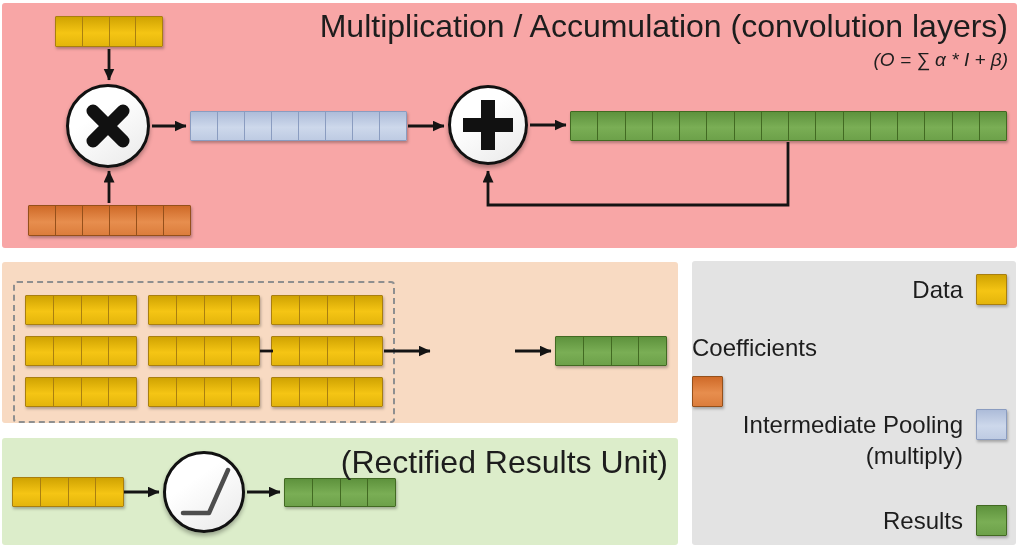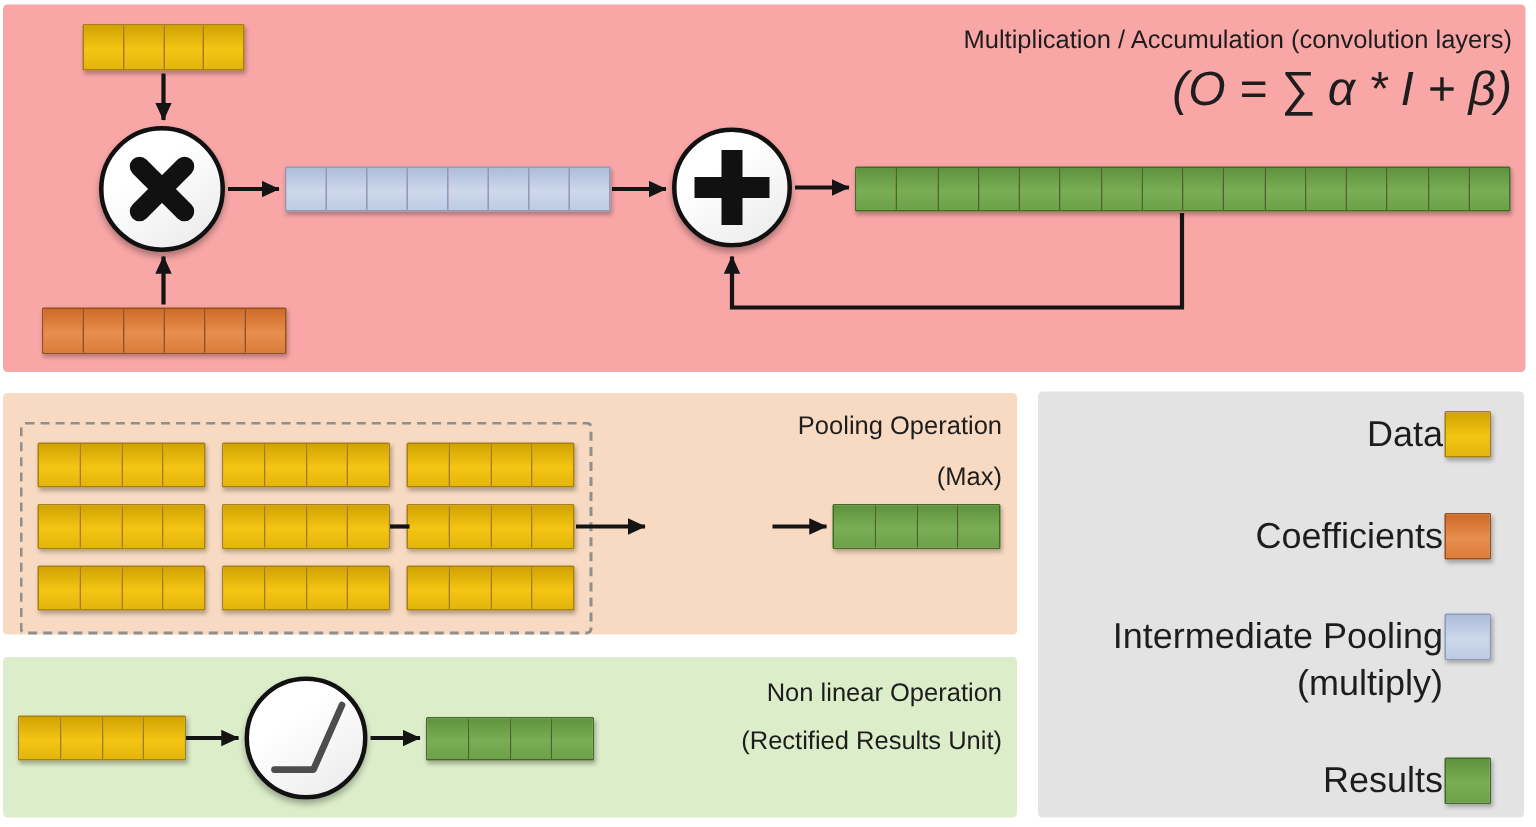--- a/index.html
+++ b/index.html
@@ -8,22 +8,22 @@
     font-family:"Liberation Sans","DejaVu Sans",sans-serif;
     color:var(--ink);background:#ffffff;
   }
   .panel{position:absolute;border-radius:3px;}
   #p-conv{left:2px;top:3px;width:1015px;height:245px;background:var(--pink-bg);}
   #p-pool{left:2px;top:262px;width:676px;height:161px;background:var(--peach-bg);}
   #p-nl{left:2px;top:438px;width:676px;height:107px;background:var(--nl-green-bg);}
   #p-leg{left:692px;top:261px;width:324px;height:284px;background:var(--gray-bg);}
 
   .title-box{position:absolute;text-align:right;white-space:nowrap;line-height:33px;}
-  .t1{font-size:17px;color:var(--ink);}
-  .t2{font-size:32px;font-style:italic;color:var(--ink);}
+  .t1{font-size:32px;color:var(--ink);}
+  .t2{font-size:19px;font-style:italic;color:var(--ink);}
   #conv-title{right:16px;top:10px;}
   #pool-title{right:356px;top:267px;line-height:34px;}
   #nl-title{right:356px;top:446px;line-height:32px;}
 
   
   .block{
     position:absolute;display:flex;box-sizing:border-box;
     border:1.5px solid var(--b);
     box-shadow:1px 2px 3px rgba(0,0,0,0.28);
     border-radius:1px;
@@ -62,26 +62,26 @@
 
   #pool-dashed{
     position:absolute;left:13px;top:281px;width:378px;height:138px;
     border:2px dashed var(--dash-border);border-radius:4px;
   }
 
   
   .legend-row{
     position:absolute;left:0;width:100%;box-sizing:border-box;
     display:flex;justify-content:flex-end;align-items:flex-start;
-    gap:1px;padding-right:22px;
+    gap:13px;padding-right:9px;
   }
   .legend-label{font-size:24px;line-height:31px;text-align:right;color:var(--ink);white-space:nowrap;}
   .legend-label .sub{display:block;}
   .swatch{position:relative;width:31px;height:31px;flex:0 0 31px;}
-  #leg-row-0{top:13px;} #leg-row-1{top:81px;} #leg-row-2{top:148px;} #leg-row-3{top:244px;}
+  #leg-row-0{top:13px;} #leg-row-1{top:71px;flex-direction:column;} #leg-row-2{top:148px;} #leg-row-3{top:244px;}
 
   #overlay{position:absolute;left:0;top:0;pointer-events:none;z-index:5;}
   .wire{stroke:var(--line);stroke-width:2.8;fill:none;}
   .relu-line{stroke:var(--relu-line);stroke-width:4.5;fill:none;stroke-linecap:round;stroke-linejoin:round;}
   .op-glyph{display:block;}
 </style>
 </head>
 <body>
 
 <div id="stage">
@@ -207,39 +207,34 @@
         <div class="cell"></div>
         <div class="cell"></div>
       </div>
   </div>
   <div class="block out" style="left:555px;top:336px;width:112px;height:30px;">
       <div class="cell"></div>
       <div class="cell"></div>
       <div class="cell"></div>
       <div class="cell"></div>
     </div>
-  <div class="title-box" id="pool-title">
-    <div class="t1">Pooling Operation</div>
-    <div class="t1">(Max)</div>
-  </div>
 
   <div class="block data" style="left:12px;top:477px;width:112px;height:30px;">
       <div class="cell"></div>
       <div class="cell"></div>
       <div class="cell"></div>
       <div class="cell"></div>
     </div>
   <div class="block out" style="left:284px;top:478px;width:112px;height:29px;">
       <div class="cell"></div>
       <div class="cell"></div>
       <div class="cell"></div>
       <div class="cell"></div>
     </div>
   <div class="title-box" id="nl-title">
-    <div class="t1">Non linear Operation</div>
     <div class="t1">(Rectified Results Unit)</div>
   </div>
 
   <div id="p-leg-rows" style="position:absolute;left:692px;top:261px;width:324px;height:284px;">
     <div class="legend-row" id="leg-row-0">
       <div class="legend-label">Data</div>
       <div class="block swatch data">
           <div class="cell"></div>
         </div>
     </div>

